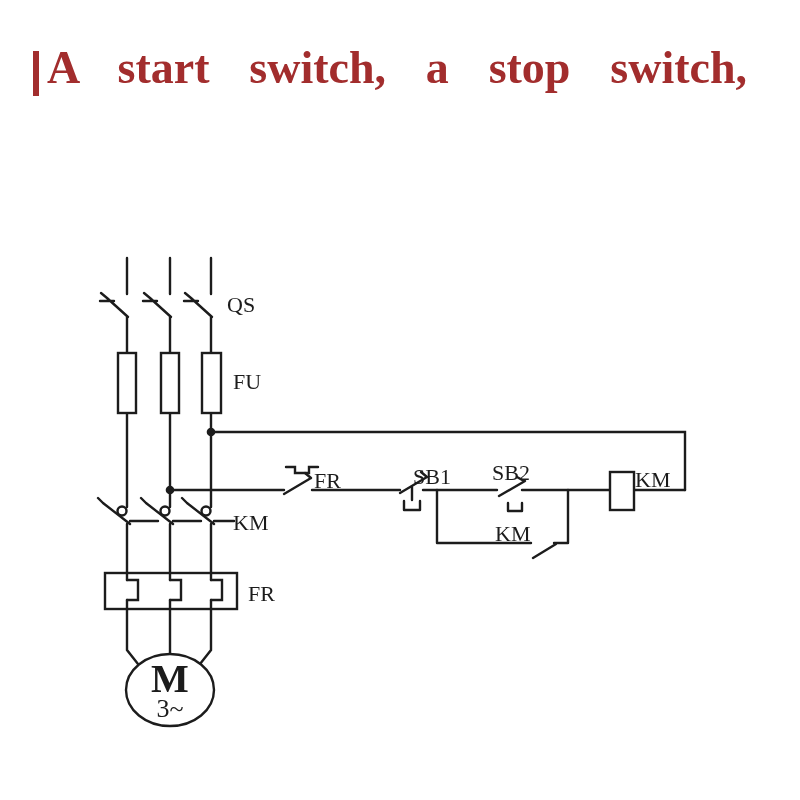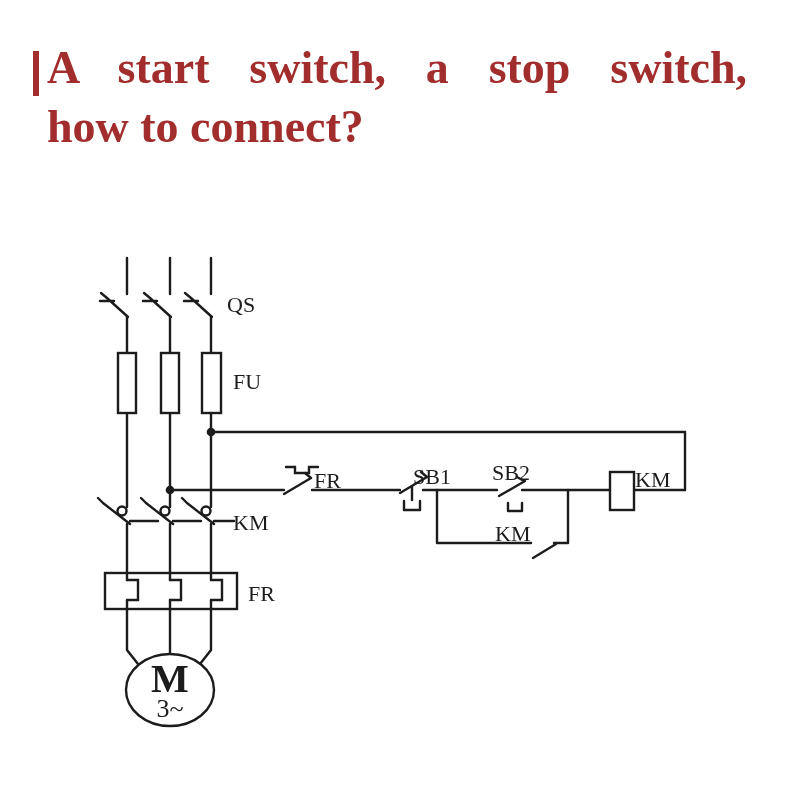--- a/index.html
+++ b/index.html
@@ -34,21 +34,20 @@
   }
   #circuit text.motor-m { font-size:40px; font-weight:bold; text-anchor:middle; }
   #circuit text.motor-3 { font-size:26px; text-anchor:middle; }
 </style>
 </head>
 <body>
 
 <div class="title-block">
   <span class="accent-bar"></span>
   <div class="tline just">A start switch, a stop switch,</div>
-  <div class="tline">how to connect?</div>
 </div>
 
 <svg id="circuit" width="800" height="800" viewBox="0 0 800 800">
 
   <g>
     <path d="M127,258 V294 M170,258 V294 M211,258 V294"></path>
   </g>
 
   <g>
     <path d="M128,317 L107,298 M107,298 L101,293 M100,301 H114"></path>

